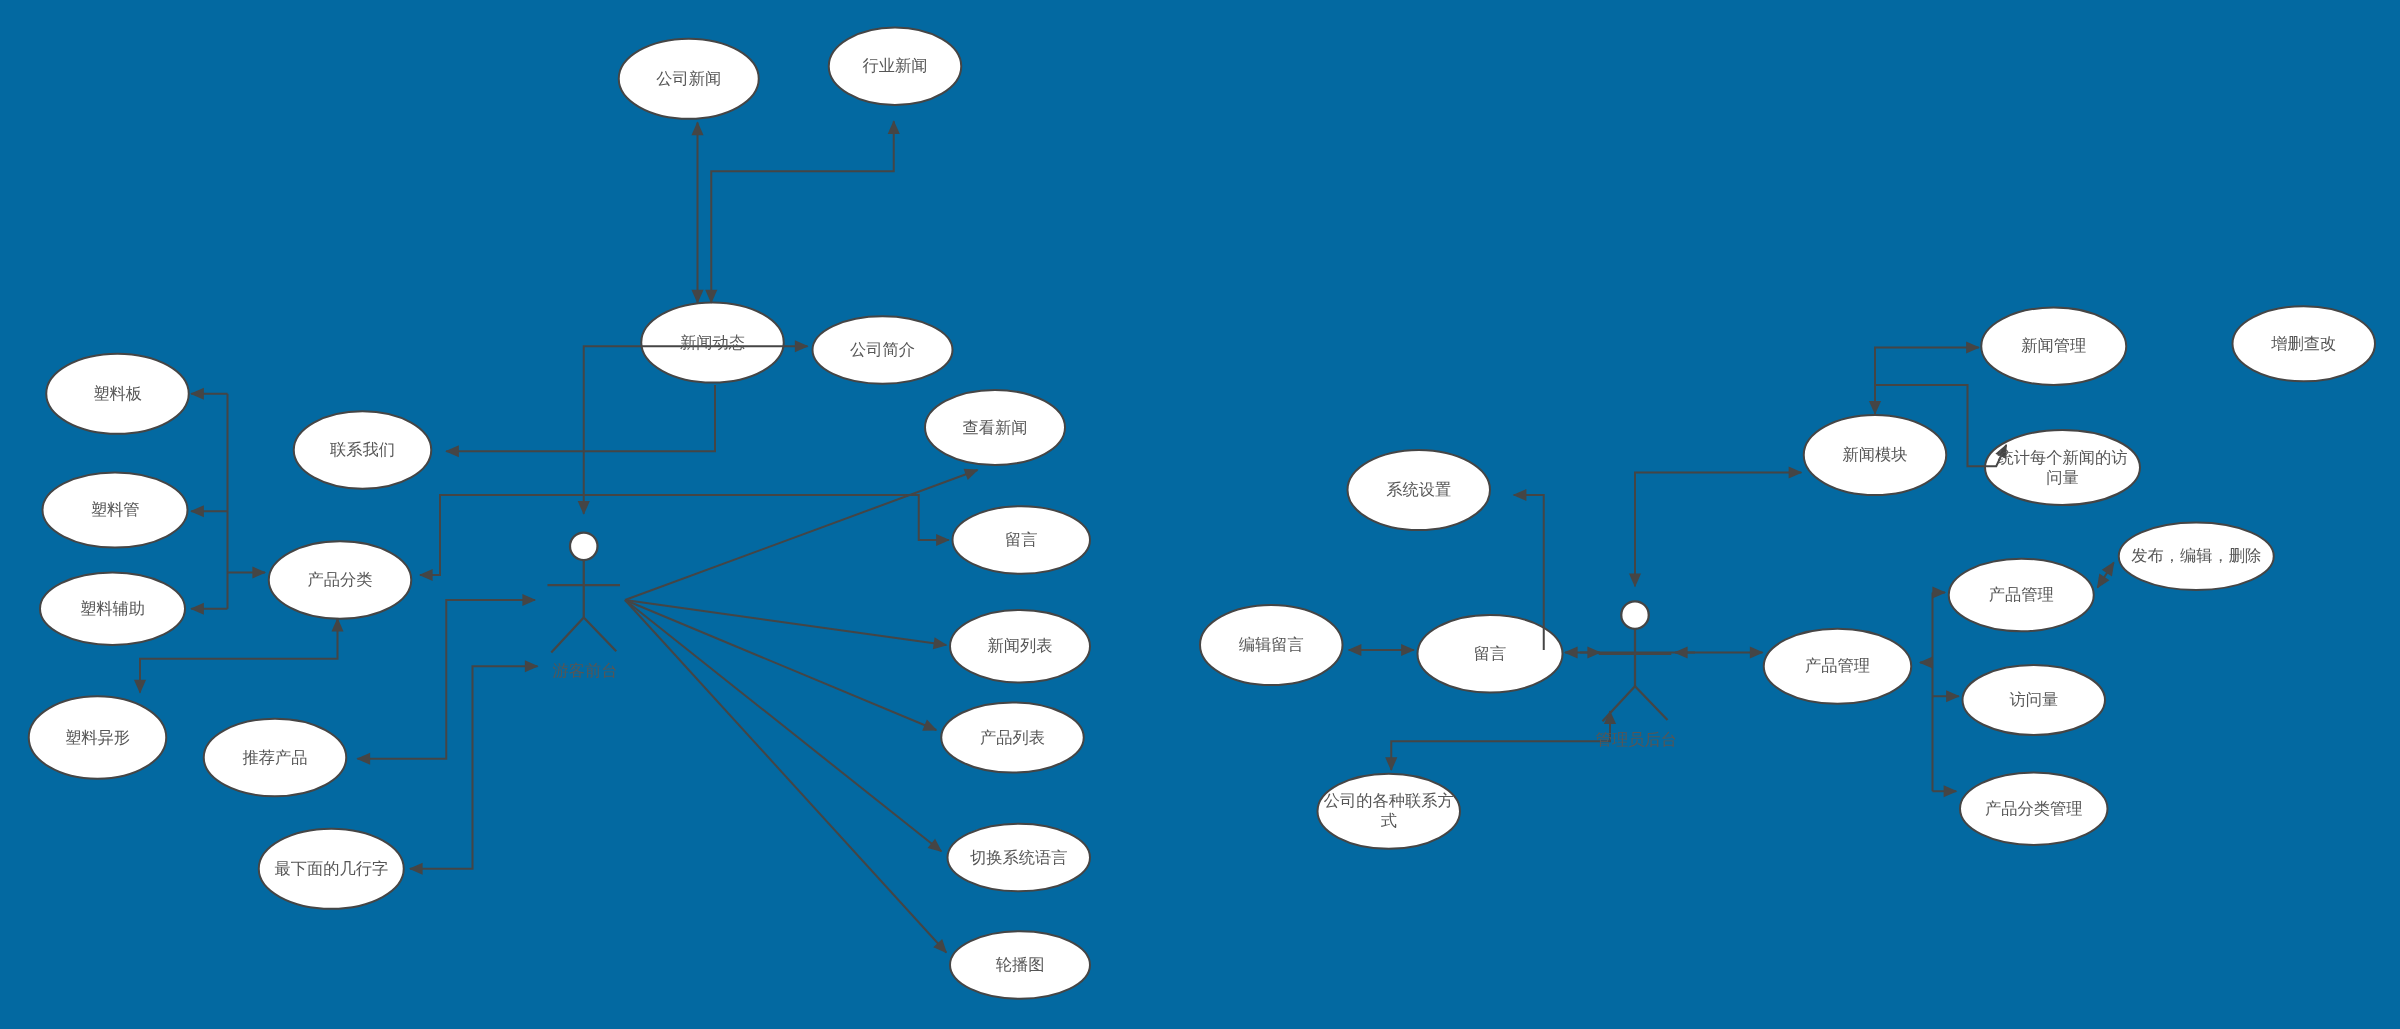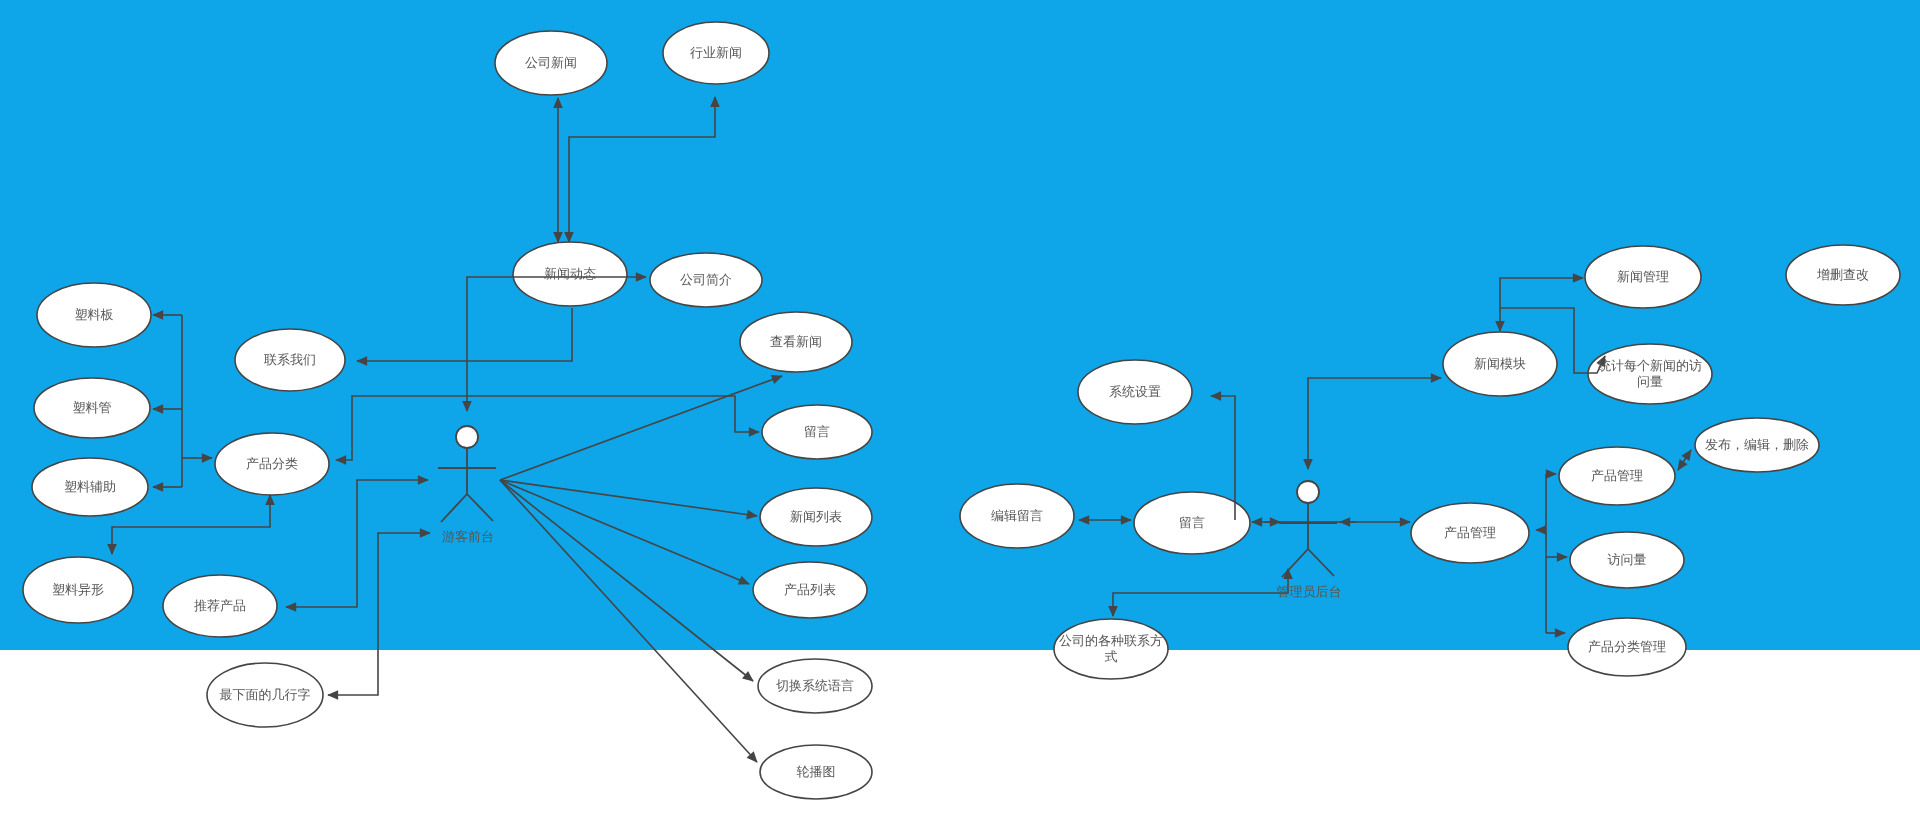--- a/index.html
+++ b/index.html
@@ -7,22 +7,22 @@
     padding: 0;
     background: #ffffff;
     width: 1920px;
     height: 823px;
     overflow: hidden;
     font-family: "DejaVu Sans", "Liberation Sans", sans-serif;
   }
   #canvas-wrap {
     position: relative;
     width: 1920px;
-    height: 650px;
-    background: #0ea5e9;
+    height: 823px;
+    background: #0369a1;
   }
   svg { display: block; }
   text {
     font-family: "DejaVu Sans", "Liberation Sans", sans-serif;
     user-select: none;
   }
 </style>
 </head>
 <body>
 

